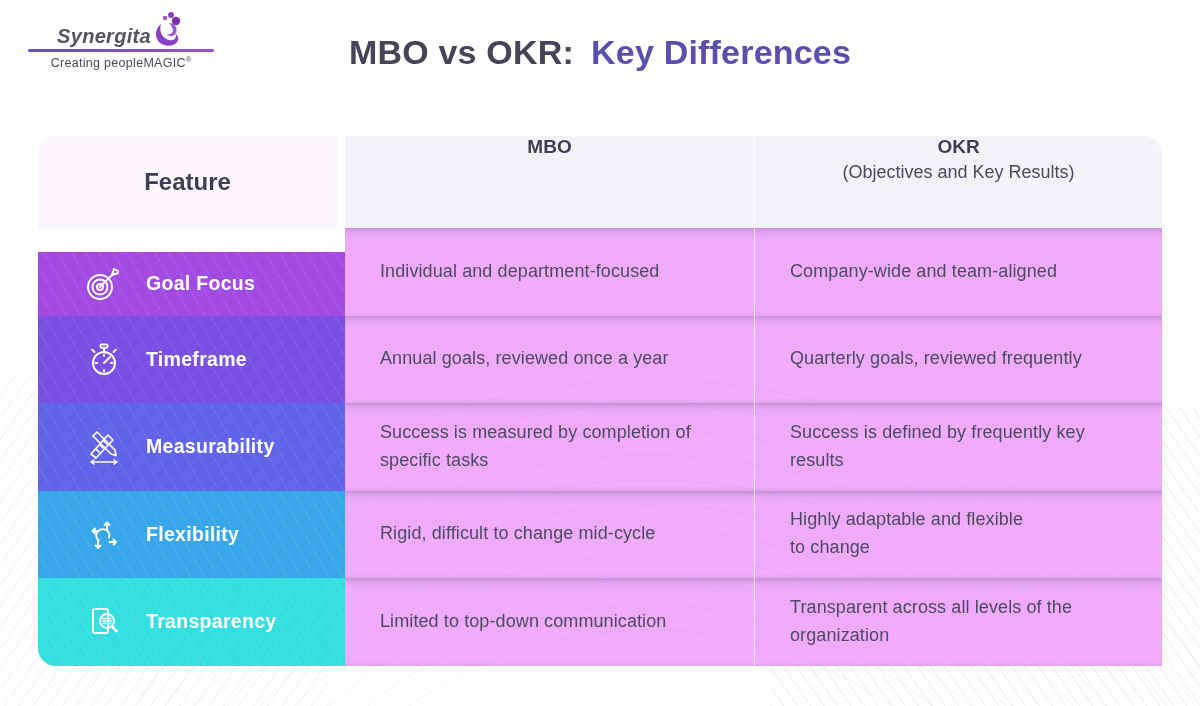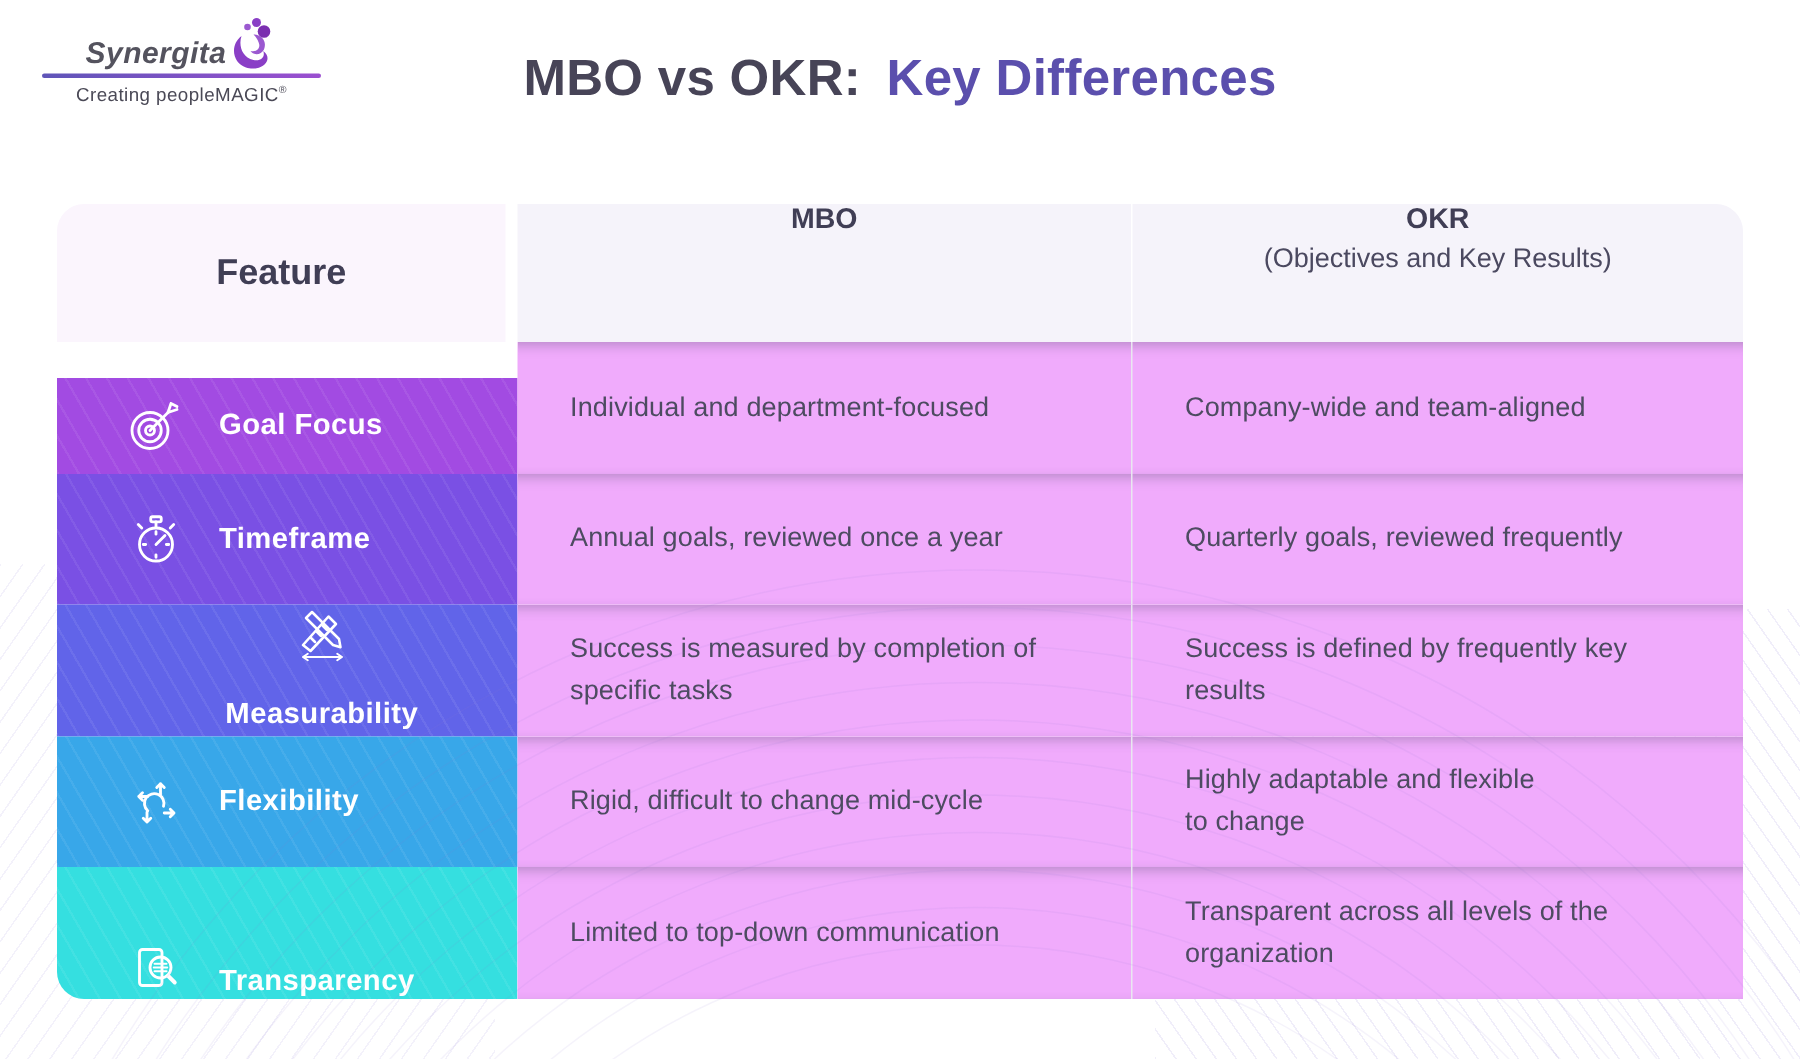--- a/index.html
+++ b/index.html
@@ -51,23 +51,23 @@
   .th-name { font-size:19px; font-weight:700; color:#403e55; }
   .th-sub { font-size:18px; color:#4b4960; margin-top:4px; }
 
   .row { display:flex; height:87.5px; }
   .cell-feature { width:307px; display:flex; align-items:center; gap:22px;
     padding-left:46px; color:#ffffff; font-size:19.5px; font-weight:700; letter-spacing:0.3px;
     background-image:repeating-linear-gradient(60deg, rgba(255,255,255,0.07) 0 1.5px, transparent 1.5px 12px);
   }
   .row1 .cell-feature { background-color:#a24be2;margin-top:24px; }
   .row2 .cell-feature { background-color:#7a50e4; }
-  .row3 .cell-feature { background-color:#6164e9;flex-direction:column; }
+  .row3 .cell-feature { background-color:#6164e9; }
   .row4 .cell-feature { background-color:#38a7e9; }
-  .row5 .cell-feature { background-color:#35dfe0; border-radius:0 0 0 18px;align-items:flex-end; }
+  .row5 .cell-feature { background-color:#35dfe0; border-radius:0 0 0 18px; }
 
   .row-right { flex:1; display:flex; background:#f0abfc;
     box-shadow: inset 0 10px 9px -9px rgba(75,75,100,0.42), inset 0 -5px 6px -6px rgba(75,75,100,0.16);
   }
   .cell-mbo { width:410px; border-right:1px solid #e9e7f0; display:flex; align-items:center;
     padding:0 48px 0 35px; }
   .cell-okr { flex:1; display:flex; align-items:center; padding:0 48px 0 35px; }
   .row5 .cell-okr { border-radius:0 0 18px 0; }
   .cell-text { font-size:18px; color:#4d4b61; line-height:1.55; letter-spacing:0.1px; }
 

